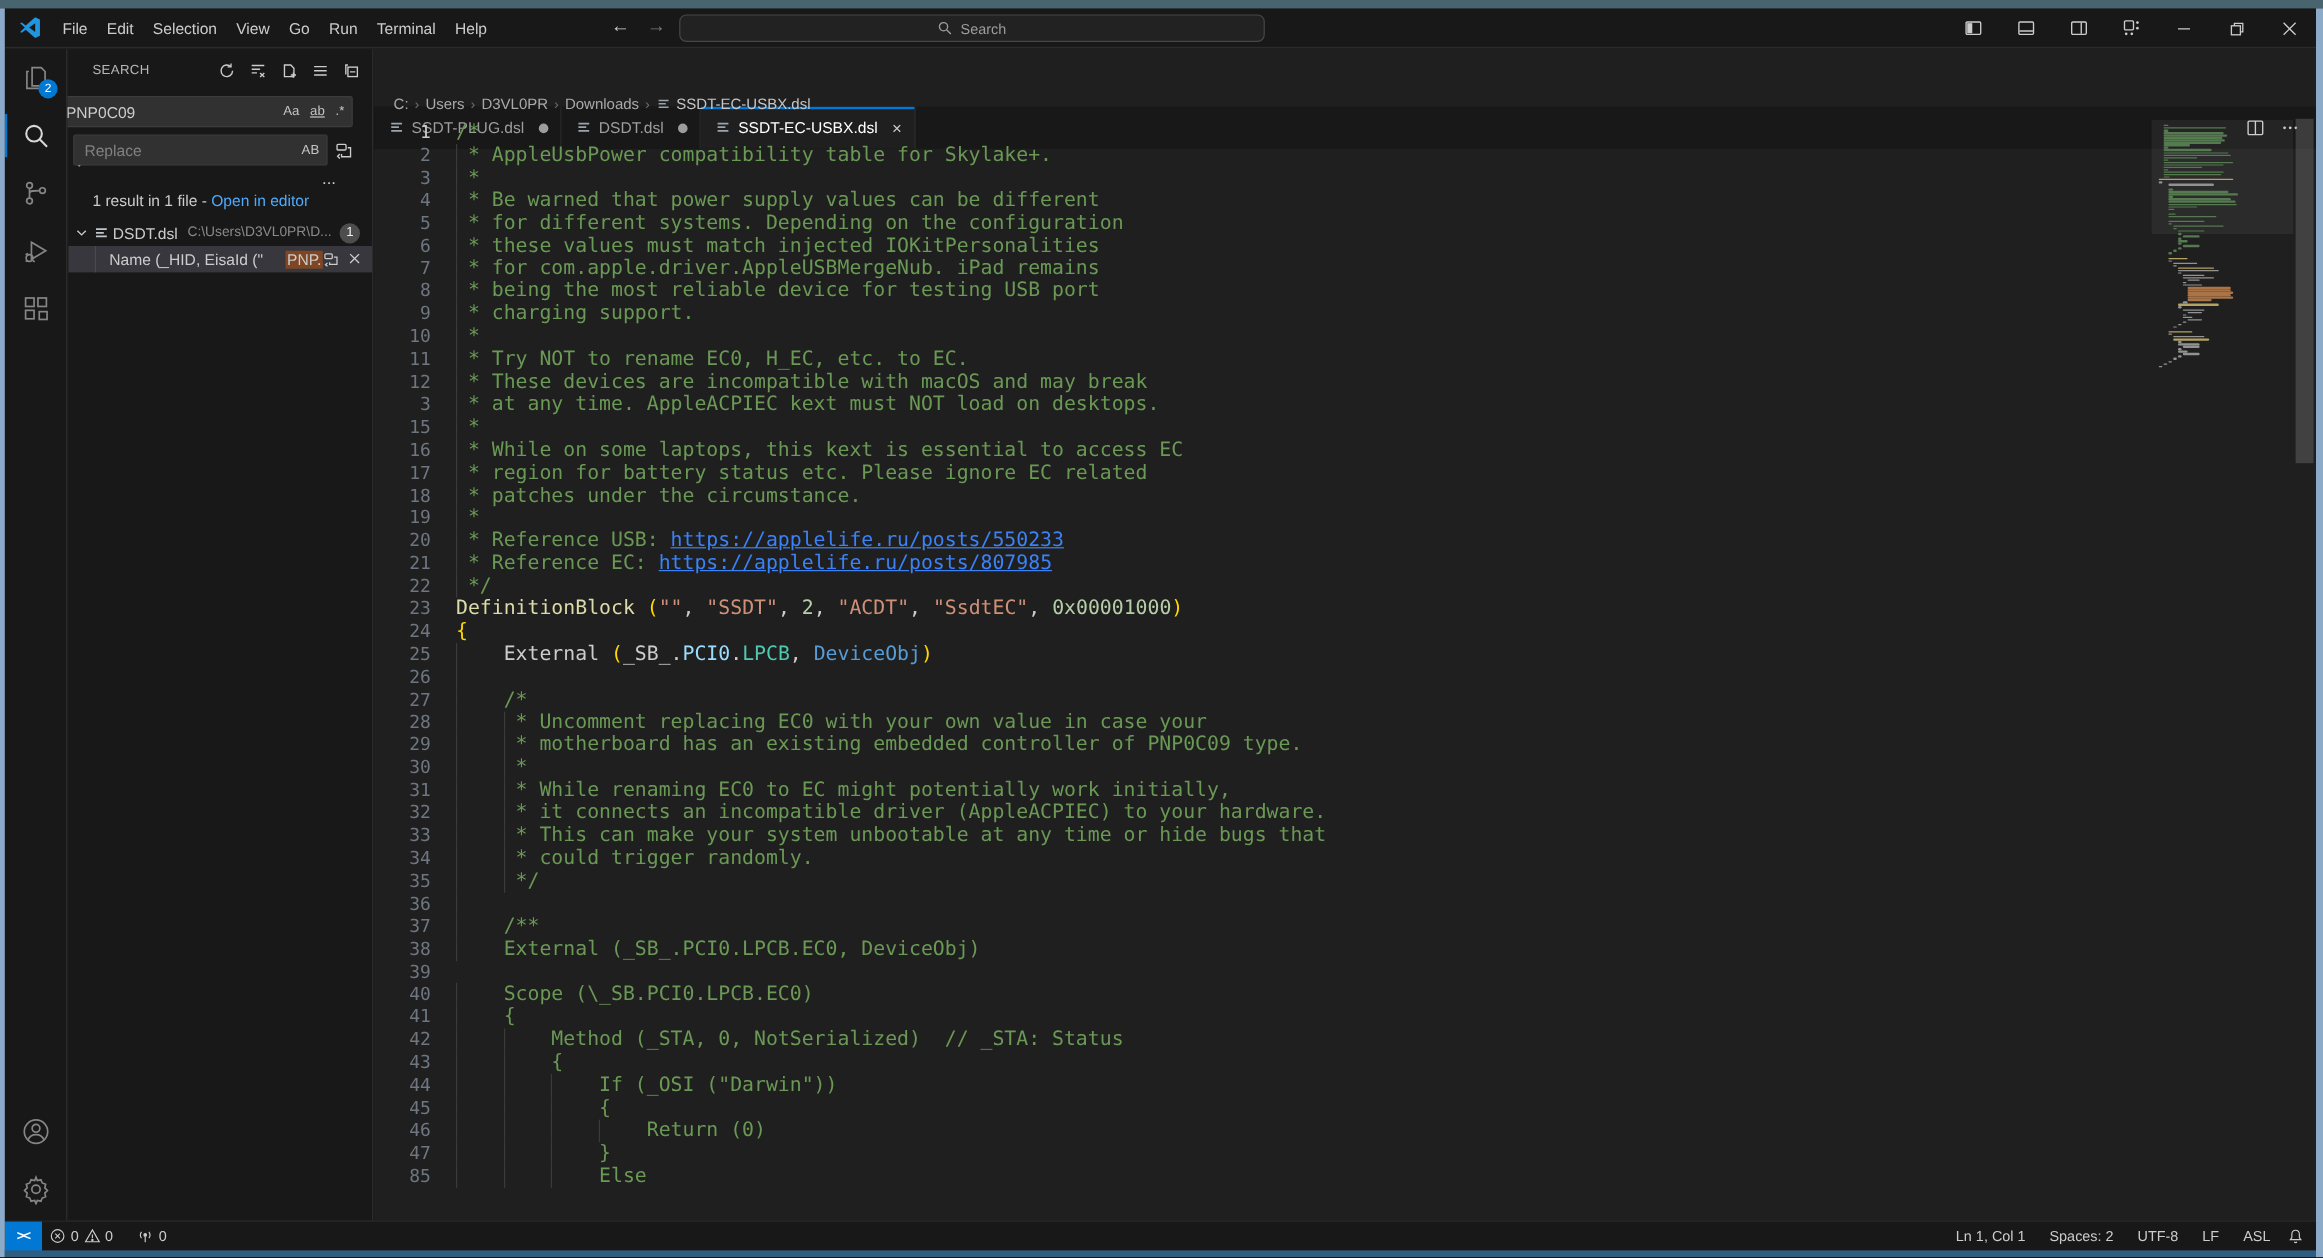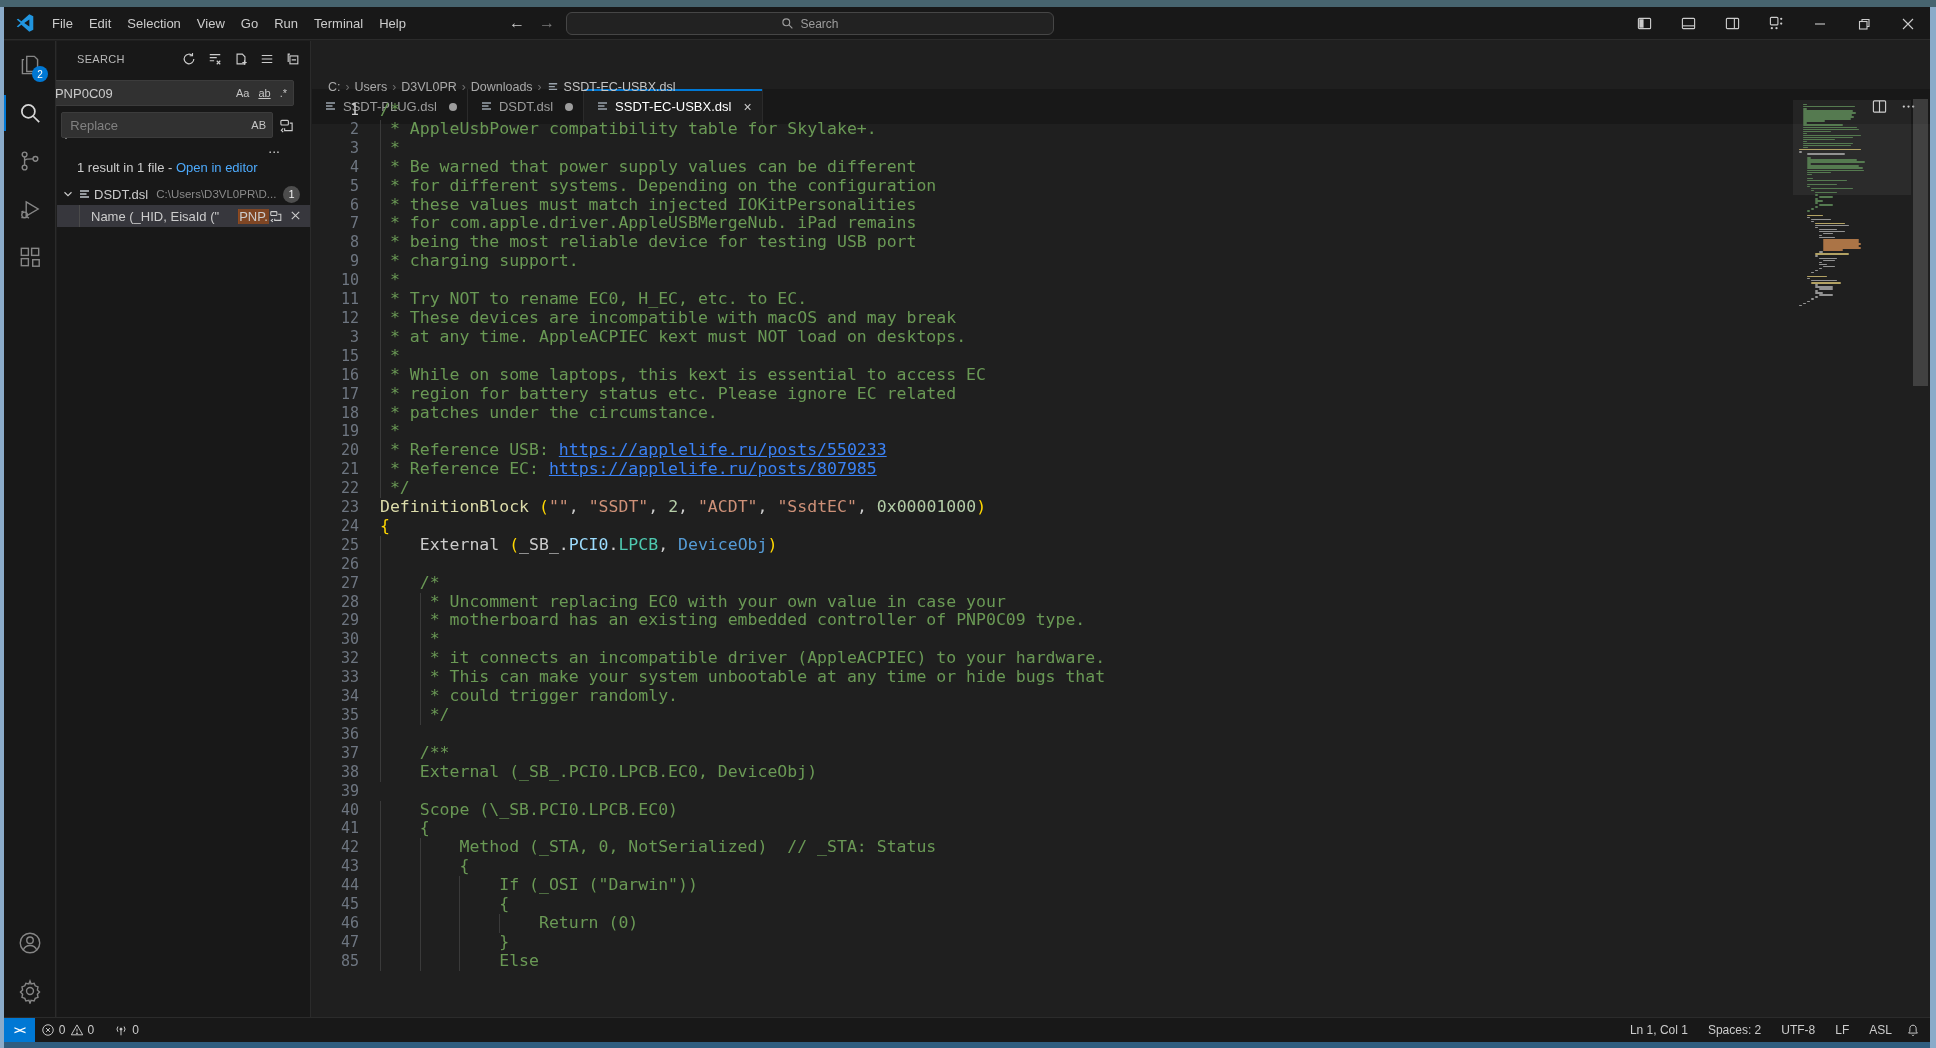--- a/index.html
+++ b/index.html
@@ -416,20 +416,21 @@
           <div class="line"><span class="ln">21</span><span class="code"><span class="iguide" style="left: calc(0ch);"></span><span class="tk-c"> * Reference EC: </span><span class="tk-l">https://applelife.ru/posts/807985</span></span></div>
           <div class="line"><span class="ln">22</span><span class="code"><span class="iguide" style="left: calc(0ch);"></span><span class="tk-c"> */</span></span></div>
           <div class="line"><span class="ln">23</span><span class="code"><span class="tk-f">DefinitionBlock </span><span class="tk-g">(</span><span class="tk-s">""</span><span class="tk-p">, </span><span class="tk-s">"SSDT"</span><span class="tk-p">, </span><span class="tk-n">2</span><span class="tk-p">, </span><span class="tk-s">"ACDT"</span><span class="tk-p">, </span><span class="tk-s">"SsdtEC"</span><span class="tk-p">, </span><span class="tk-n">0x00001000</span><span class="tk-g">)</span></span></div>
           <div class="line"><span class="ln">24</span><span class="code"><span class="tk-g">{</span></span></div>
           <div class="line"><span class="ln">25</span><span class="code"><span class="iguide" style="left: calc(0ch);"></span><span class="tk-p">    External </span><span class="tk-g">(</span><span class="tk-p">_SB_.</span><span class="tk-v">PCI0</span><span class="tk-p">.</span><span class="tk-t">LPCB</span><span class="tk-p">, </span><span class="tk-k">DeviceObj</span><span class="tk-g">)</span></span></div>
           <div class="line"><span class="ln">26</span><span class="code"><span class="iguide" style="left: calc(0ch);"></span></span></div>
           <div class="line"><span class="ln">27</span><span class="code"><span class="iguide" style="left: calc(0ch);"></span><span class="tk-c">    /*</span></span></div>
           <div class="line"><span class="ln">28</span><span class="code"><span class="iguide" style="left: calc(0ch);"></span><span class="iguide" style="left: calc(4ch);"></span><span class="tk-c">     * Uncomment replacing EC0 with your own value in case your</span></span></div>
           <div class="line"><span class="ln">29</span><span class="code"><span class="iguide" style="left: calc(0ch);"></span><span class="iguide" style="left: calc(4ch);"></span><span class="tk-c">     * motherboard has an existing embedded controller of PNP0C09 type.</span></span></div>
           <div class="line"><span class="ln">30</span><span class="code"><span class="iguide" style="left: calc(0ch);"></span><span class="iguide" style="left: calc(4ch);"></span><span class="tk-c">     *</span></span></div>
+          <div class="line"><span class="ln">31</span><span class="code"><span class="iguide" style="left: calc(0ch);"></span><span class="iguide" style="left: calc(4ch);"></span><span class="tk-c">     * While renaming EC0 to EC might potentially work initially,</span></span></div>
           <div class="line"><span class="ln">32</span><span class="code"><span class="iguide" style="left: calc(0ch);"></span><span class="iguide" style="left: calc(4ch);"></span><span class="tk-c">     * it connects an incompatible driver (AppleACPIEC) to your hardware.</span></span></div>
           <div class="line"><span class="ln">33</span><span class="code"><span class="iguide" style="left: calc(0ch);"></span><span class="iguide" style="left: calc(4ch);"></span><span class="tk-c">     * This can make your system unbootable at any time or hide bugs that</span></span></div>
           <div class="line"><span class="ln">34</span><span class="code"><span class="iguide" style="left: calc(0ch);"></span><span class="iguide" style="left: calc(4ch);"></span><span class="tk-c">     * could trigger randomly.</span></span></div>
           <div class="line"><span class="ln">35</span><span class="code"><span class="iguide" style="left: calc(0ch);"></span><span class="iguide" style="left: calc(4ch);"></span><span class="tk-c">     */</span></span></div>
           <div class="line"><span class="ln">36</span><span class="code"><span class="iguide" style="left: calc(0ch);"></span></span></div>
           <div class="line"><span class="ln">37</span><span class="code"><span class="iguide" style="left: calc(0ch);"></span><span class="tk-c">    /**</span></span></div>
           <div class="line"><span class="ln">38</span><span class="code"><span class="iguide" style="left: calc(0ch);"></span><span class="tk-c">    External (_SB_.PCI0.LPCB.EC0, DeviceObj)</span></span></div>
           <div class="line"><span class="ln">39</span><span class="code"></span></div>
           <div class="line"><span class="ln">40</span><span class="code"><span class="iguide" style="left: calc(0ch);"></span><span class="tk-c">    Scope (\_SB.PCI0.LPCB.EC0)</span></span></div>
           <div class="line"><span class="ln">41</span><span class="code"><span class="iguide" style="left: calc(0ch);"></span><span class="tk-c">    {</span></span></div>

